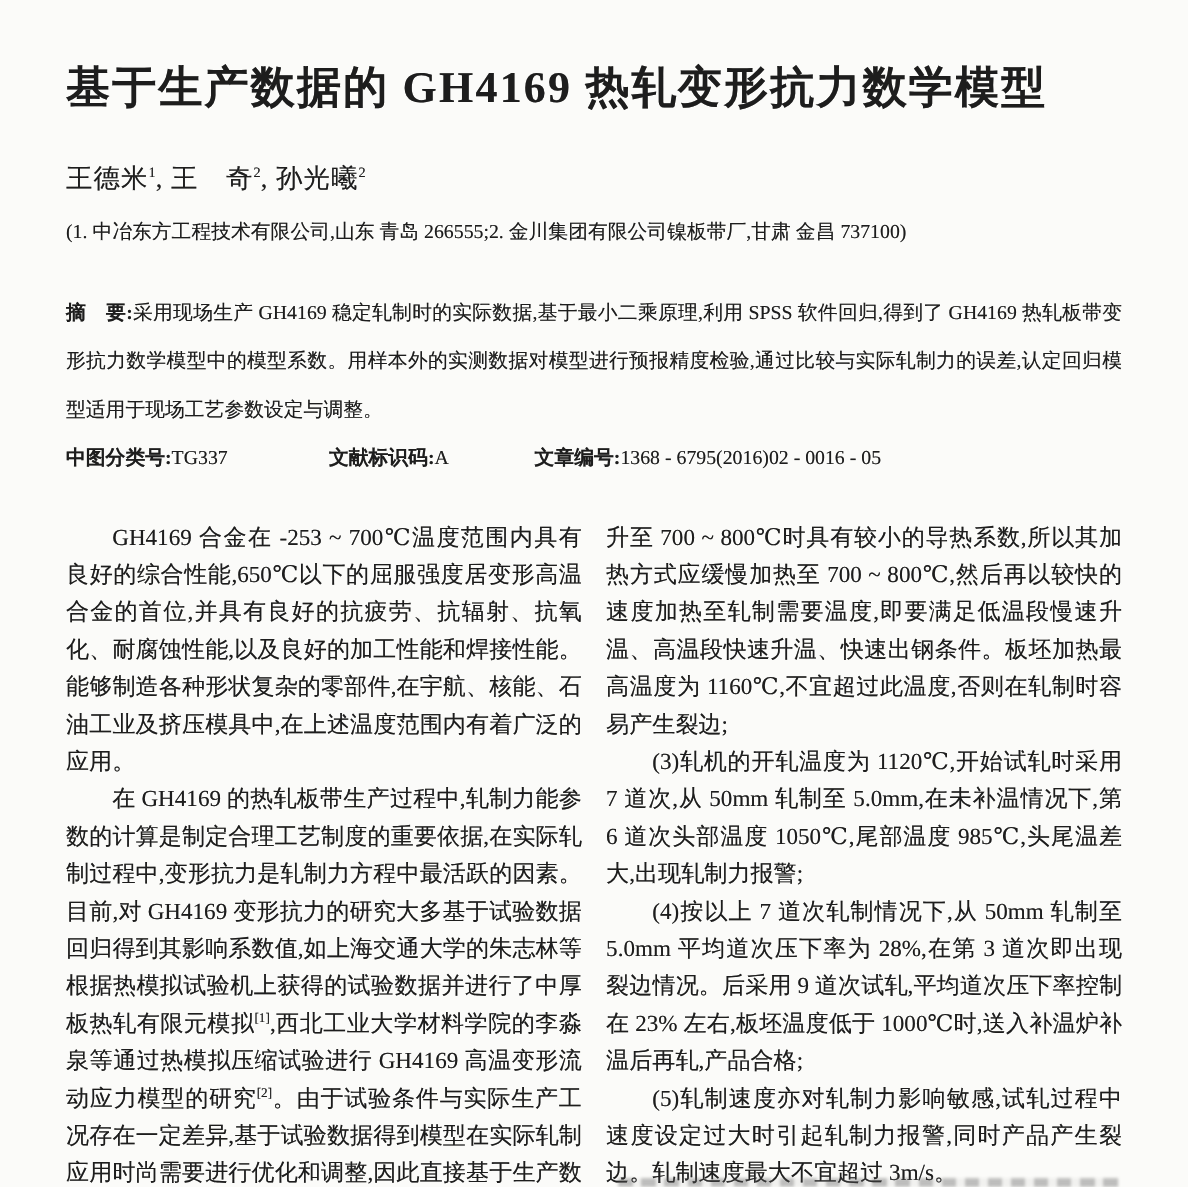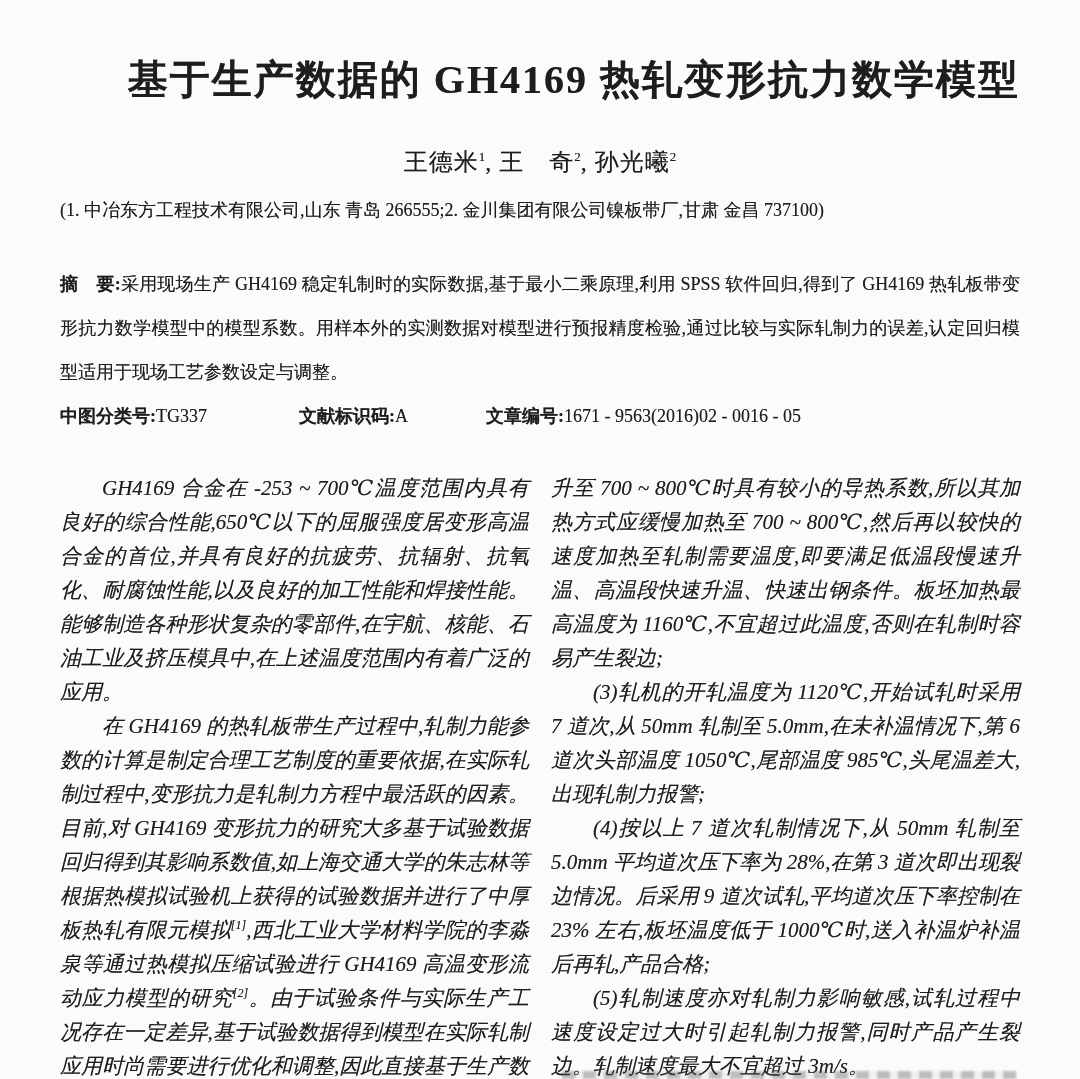--- a/index.html
+++ b/index.html
@@ -17,28 +17,27 @@
     width: 1080px;
     height: 1079px;
     padding: 46px 60px 0;
     box-sizing: border-box;
     text-shadow: 0 0 0.5px rgba(30,30,30,0.55);
   }
   .title {
     margin: 10px 0 0;
     font-size: 40px;
     font-weight: bold;
-    text-align: right;
+    text-align: left;
     letter-spacing: 2px;
     line-height: 1.2;
     white-space: nowrap;
   }
   .authors {
     margin-top: 42px;
-    text-align: center;
     font-size: 24px;
     letter-spacing: 1px;
   }
   .authors p { margin: 0; }
   .authors sup {
     font-size: 13px;
     letter-spacing: 0;
   }
   .affiliation {
     margin-top: 20px;
@@ -63,21 +62,21 @@
     display: flex;
     gap: 22px;
     margin-top: 33px;
   }
   .col {
     width: 469px;
     font-size: 21px;
     line-height: 34px;
     text-align: justify;
   }
-  .col p { margin: 0; font-style: italic; }
+  .col p { margin: 0; }
   .col p.indent { text-indent: 2em; }
   .col sup {
     font-size: 12px;
     line-height: 0;
   }
   .clipped-smudge {
     position: absolute;
     left: 562px;
     top: 1071px;
     width: 455px;
@@ -101,21 +100,21 @@
 
   <div class="affiliation">(1. 中冶东方工程技术有限公司,山东 青岛 266555;2. 金川集团有限公司镍板带厂,甘肃 金昌 737100)</div>
 
   <div class="front">
     <p><span class="label">摘　要:</span><span>采用现场生产 GH4169 稳定轧制时的实际数据,基于最小二乘原理,利用 SPSS 软件回归,得到了 GH4169 热轧板带变形抗力数学模型中的模型系数。用样本外的实测数据对模型进行预报精度检验,通过比较与实际轧制力的误差,认定回归模型适用于现场工艺参数设定与调整。</span></p>
 
 
     <p class="meta-row">
       <span class="meta-item-1"><span class="label">中图分类号:</span><span>TG337</span></span>
       <span class="meta-item-2"><span class="label">文献标识码:</span><span>A</span></span>
-      <span><span class="label">文章编号:</span><span>1671 - 9563(2016)02 - 0016 - 05</span></span>
+      <span><span class="label">文章编号:</span><span>1368 - 6795(2016)02 - 0016 - 05</span></span>
     </p>
   </div>
 
   <div class="columns">
     <div class="col">
         <p class="indent"><span>GH4169 合金在 -253 ~ 700℃温度范围内具有良好的综合性能,650℃以下的屈服强度居变形高温合金的首位,并具有良好的抗疲劳、抗辐射、抗氧化、耐腐蚀性能,以及良好的加工性能和焊接性能。能够制造各种形状复杂的零部件,在宇航、核能、石油工业及挤压模具中,在上述温度范围内有着广泛的应用。</span></p>
         <p class="indent"><span>在 GH4169 的热轧板带生产过程中,轧制力能参数的计算是制定合理工艺制度的重要依据,在实际轧制过程中,变形抗力是轧制力方程中最活跃的因素。目前,对 GH4169 变形抗力的研究大多基于试验数据回归得到其影响系数值,如上海交通大学的朱志林等根据热模拟试验机上获得的试验数据并进行了中厚板热轧有限元模拟</span><sup>[1]</sup><span>,西北工业大学材料学院的李淼泉等通过热模拟压缩试验进行 GH4169 高温变形流动应力模型的研究</span><sup>[2]</sup><span>。由于试验条件与实际生产工况存在一定差异,基于试验数据得到模型在实际轧制应用时尚需要进行优化和调整,因此直接基于生产数据建立的变形抗力模型,对于实际生产及在线控制具有更为准确的指导意义。</span></p>
       </div>
     <div class="col">
         <p><span>升至 700 ~ 800℃时具有较小的导热系数,所以其加热方式应缓慢加热至 700 ~ 800℃,然后再以较快的速度加热至轧制需要温度,即要满足低温段慢速升温、高温段快速升温、快速出钢条件。板坯加热最高温度为 1160℃,不宜超过此温度,否则在轧制时容易产生裂边;</span></p>

